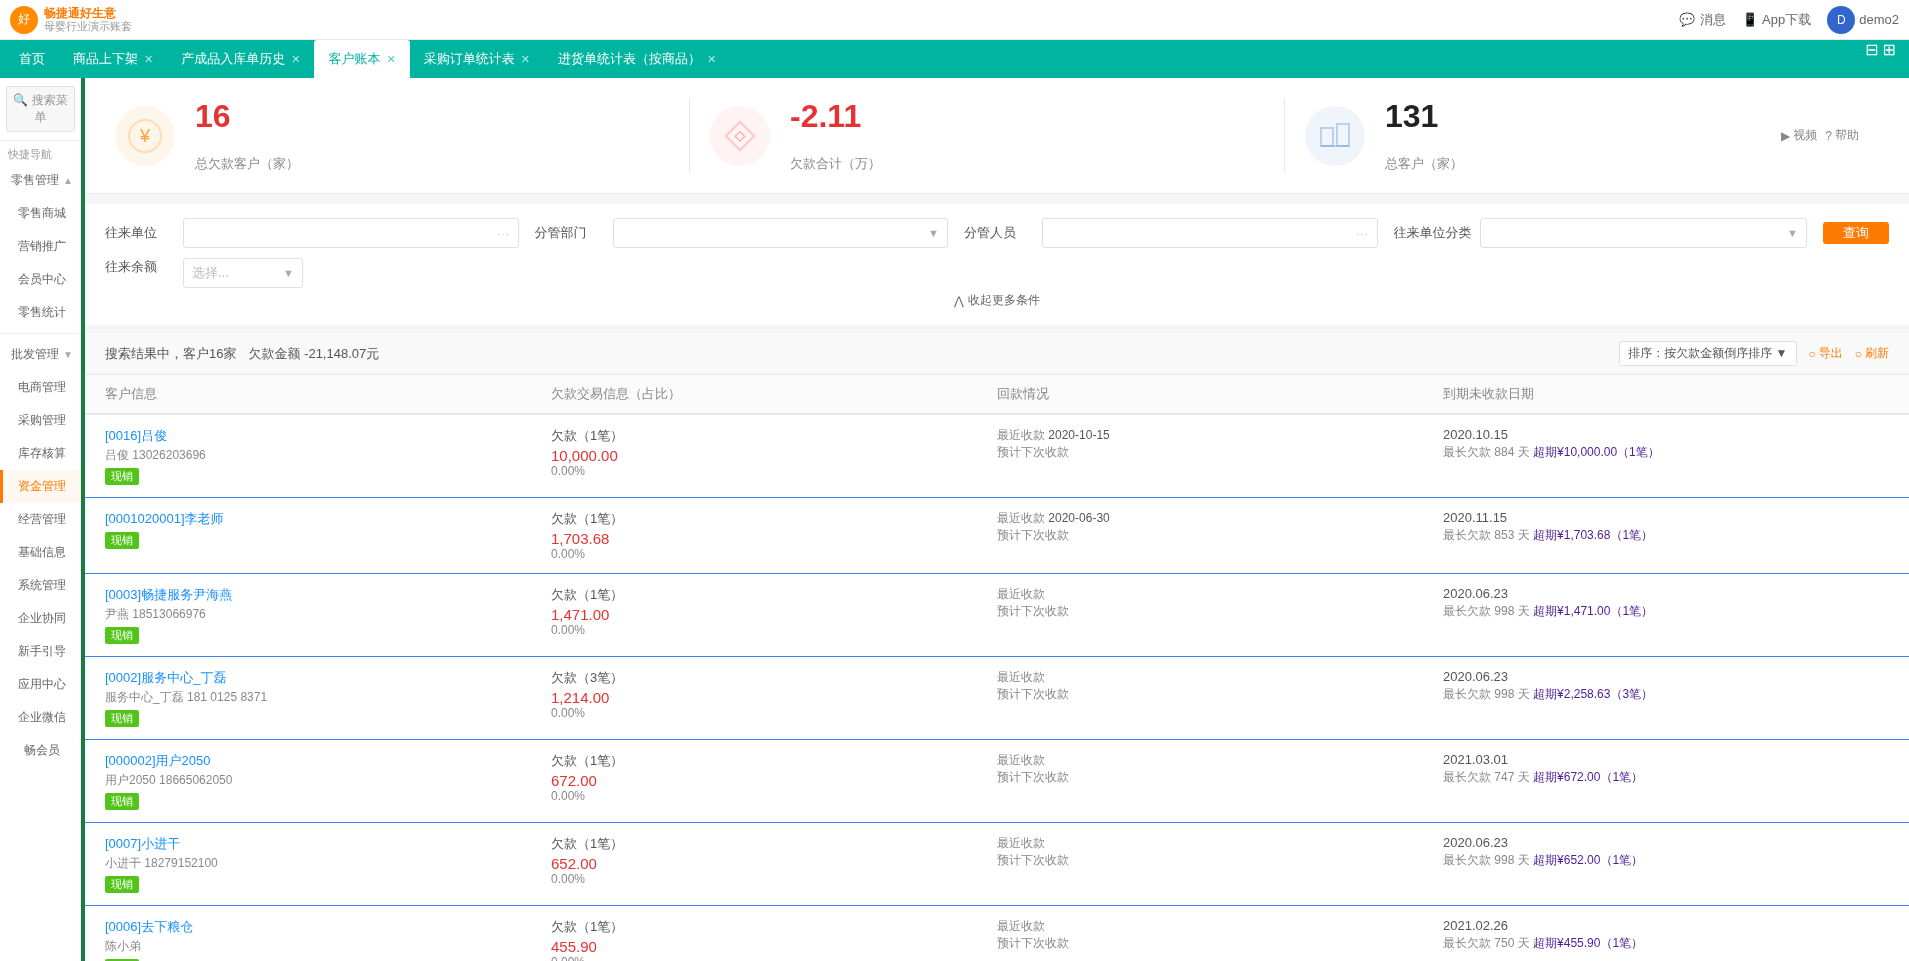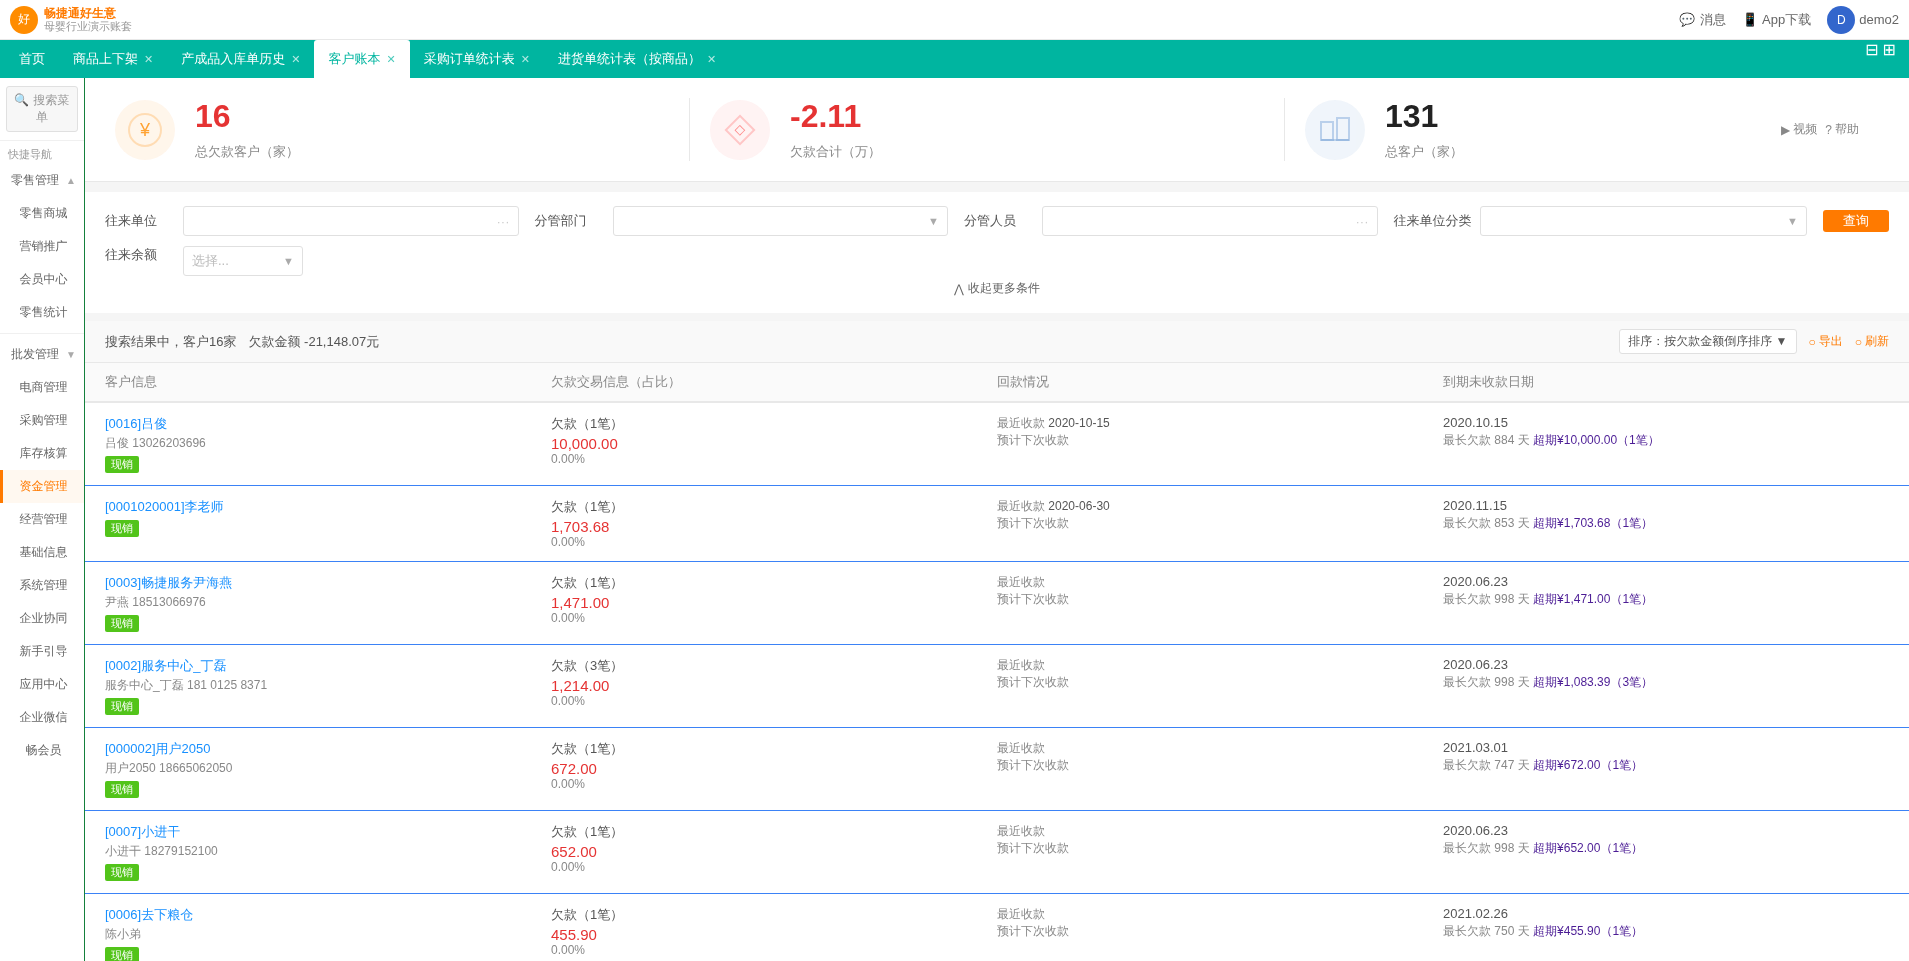--- a/index.html
+++ b/index.html
@@ -20,21 +20,21 @@
     .nav-tab.active { background: #fff; color: #00b5a0; border-radius: 3px 3px 0 0; }
     .nav-tab .close-x { font-size: 11px; opacity: 0.7; }
     .nav-tab.active .close-x { color: #00b5a0; }
     .nav-spacer { flex: 1; }
     .nav-actions { display: flex; gap: 4px; color: #fff; font-size: 16px; padding: 0 8px; }
 
     
     .main-layout { display: flex; height: calc(100vh - 78px); }
 
     
-    .sidebar { width: 85px; background: #fff; border-right: 1px solid #15803d; display: flex; flex-direction: column; overflow-y: auto; }
+    .sidebar { width: 85px; background: #fff; border-right: 4px solid #15803d; display: flex; flex-direction: column; overflow-y: auto; }
     .sidebar-search { padding: 8px 6px; border-bottom: 1px solid #f0f0f0; }
     .sidebar-search-btn { width: 100%; background: #f7f7f7; border: 1px solid #e0e0e0; border-radius: 3px; padding: 5px; font-size: 12px; color: #999; cursor: pointer; text-align: center; }
     .sidebar-section { font-size: 11px; color: #999; padding: 6px 8px 2px; }
     .sidebar-item { padding: 8px 6px; text-align: center; cursor: pointer; font-size: 12px; color: #666; border-left: 3px solid transparent; }
     .sidebar-item.active { color: #ff7a00; background: #fff8f0; border-left-color: #ff7a00; }
     .sidebar-divider { height: 1px; background: #f0f0f0; margin: 4px 0; }
 
     
     .content-area { flex: 1; overflow-y: auto; background: #f5f5f5; }
 
@@ -44,21 +44,21 @@
     .stat-card:first-child { padding-left: 0; }
     .stat-card:last-child { border-right: none; }
     .stat-icon-area { width: 60px; height: 60px; border-radius: 50%; display: flex; align-items: center; justify-content: center; font-size: 26px; opacity: 0.8; }
     .stat-icon-orange { background: rgba(255,140,0,0.1); color: #ff8c00; }
     .stat-icon-pink { background: rgba(255,100,100,0.1); color: #ff6464; }
     .stat-icon-blue { background: rgba(70,130,200,0.1); color: #4682c8; }
     .stat-info { flex: 1; }
     .stat-value { font-size: 32px; font-weight: bold; }
     .stat-value.red { color: #e53333; }
     .stat-value.black { color: #222; }
-    .stat-label { font-size: 13px; color: #888; margin-top: 8px; }
+    .stat-label { font-size: 13px; color: #888; margin-top: 20px; }
     .stat-actions { display: flex; gap: 8px; font-size: 12px; color: #666; align-items: flex-start; }
     .stat-action-btn { display: flex; align-items: center; gap: 3px; cursor: pointer; color: #888; }
 
     
     .filter-area { background: #fff; padding: 14px 20px 8px; margin-bottom: 8px; }
     .filter-row { display: flex; gap: 16px; align-items: center; margin-bottom: 10px; flex-wrap: wrap; }
     .filter-item { display: flex; align-items: center; gap: 8px; flex: 1; min-width: 200px; }
     .filter-label { font-size: 13px; color: #555; white-space: nowrap; min-width: 70px; }
     .filter-input { flex: 1; border: 1px solid #e0e0e0; border-radius: 3px; padding: 5px 8px; font-size: 13px; color: #333; background: #fff; display: flex; align-items: center; justify-content: space-between; cursor: pointer; min-height: 30px; }
     .filter-input .dots { color: #ccc; }
@@ -417,21 +417,21 @@
         <div>
           <div class="collection-info">
             <span>最近收款</span>
           </div>
           <div class="collection-info">预计下次收款</div>
         </div>
         <div>
           <div class="overdue-date">2020.06.23</div>
           <div class="max-overdue">
             <span>最长欠款 998 天</span>
-            <a class="overdue-link">超期¥1,083.39（3笔）</a>
+            <a class="overdue-link">超期¥2,258.63（3笔）</a>
           </div>
         </div>
       </div>
 
       <div class="table-row">
         <div>
           <div><a class="customer-name"><span>[000002]</span><span>用户2050</span></a></div>
           <div class="customer-phone">用户2050  18665062050</div>
           <span class="tag tag-green">现销</span>
         </div>

